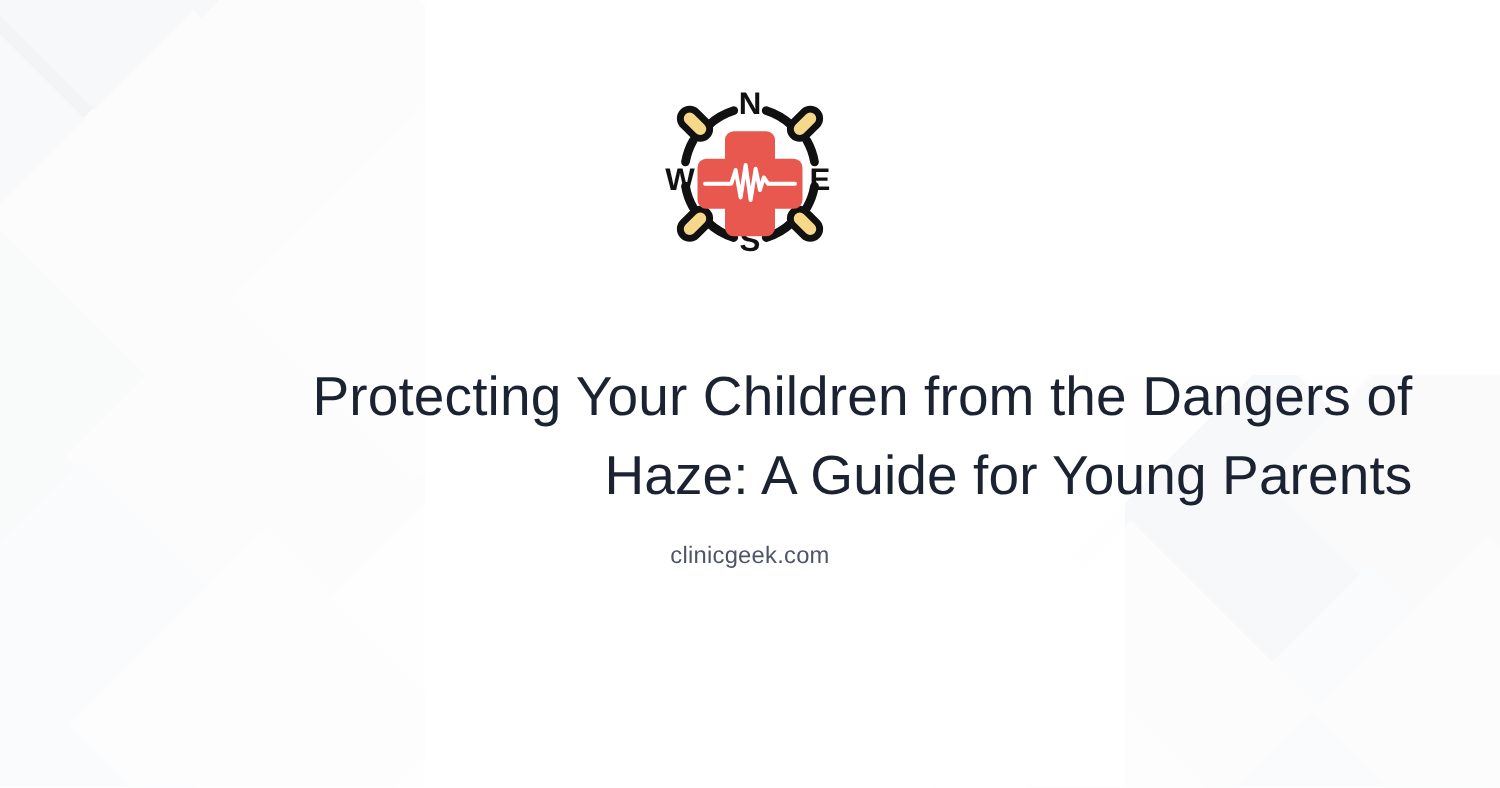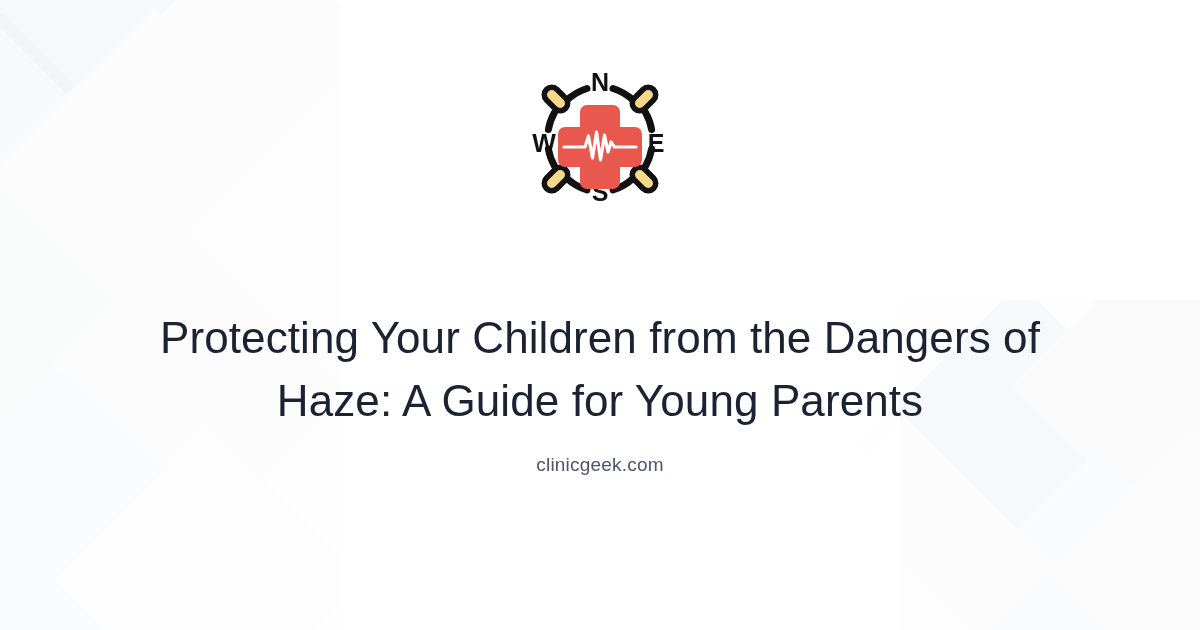--- a/index.html
+++ b/index.html
@@ -48,23 +48,23 @@
     width:150px;
     height:134px;
     display:flex;
     align-items:center;
     justify-content:center;
   }
   .logo-wrap svg{ display:block; }
 
   
   .headline-block{
-    margin-top:100px;
+    margin-top:80px;
     width:1060px;
-    text-align:center;
+    text-align:right;
   }
   .headline{
     font-family:"Liberation Sans", sans-serif;
     font-size:44px;
     line-height:63px;
     font-weight:400;
     color:#1b2333;
     letter-spacing:0.1px;
     white-space:pre-line;
   }

